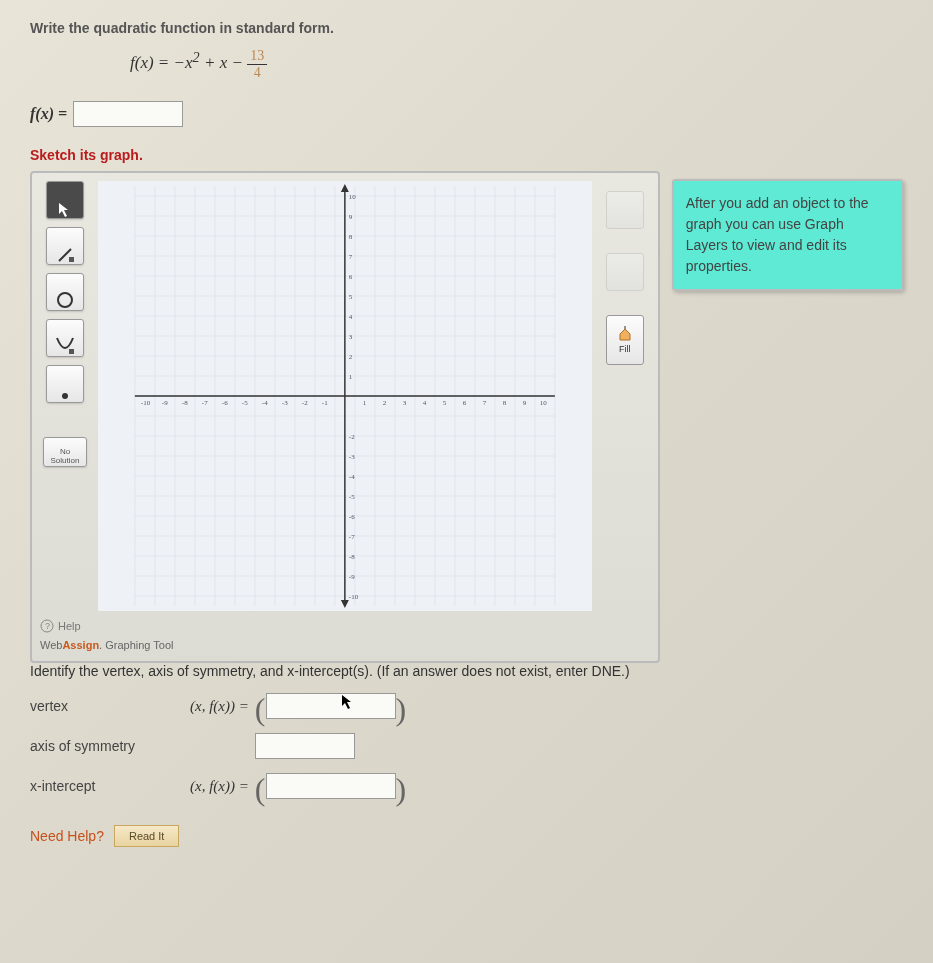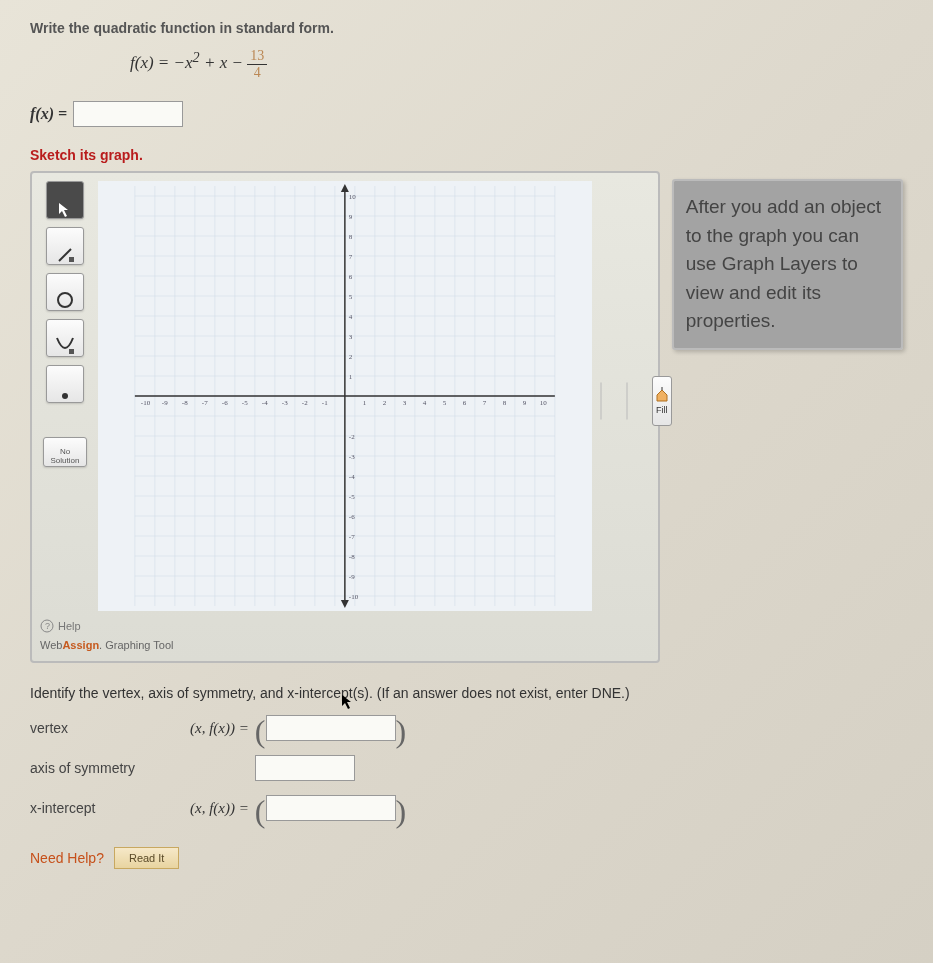--- a/index.html
+++ b/index.html
@@ -67,21 +67,21 @@
   }
   .canvas-area {
     flex: 1;
     background: linear-gradient(135deg, #d8e4f0, #e4e8f0);
     position: relative;
     height: 430px;
   }
   .grid-svg { width: 100%; height: 100%; background: #eef2f6; }
   .right-tools {
     display: flex;
-    flex-direction: row;
+    flex-direction: column;
     gap: 24px;
     align-items: center;
     width: 50px;
     padding-top: 10px;
   }
   .fill-btn {
     width: 38px; height: 50px;
     background: linear-gradient(#fcfcfc, #e6e6e6);
     border: 1px solid #999;
     border-radius: 3px;
@@ -114,28 +114,28 @@
     background: linear-gradient(#f4f2e8, #e8e4d8);
     padding: 10px 12px;
     font-weight: bold;
     color: #333;
     border-bottom: 1px solid #bbb;
     display: flex;
     justify-content: space-between;
     align-items: center;
   }
   .layers-body {
-    background: #a3a3a3;
+    background: #5eead4;
     padding: 12px;
-    font-size: 19px;
+    font-size: 14px;
     color: #444;
     line-height: 1.5;
   }
   .close-chev { font-size: 14px; color: #555; cursor: pointer; }
-  .identify { margin-top: 22px; }
+  .identify { }
   .field-row { display: flex; align-items: center; margin: 14px 0; }
   .field-label { width: 160px; color: #444; }
   .field-eq { font-family: 'Times New Roman', serif; font-style: italic; font-size: 15px; margin-right: 6px; }
   .paren { font-size: 32px; font-family: 'Times New Roman', serif; color: #666; line-height: 0; position: relative; top: 3px; }
   .need-help { margin-top: 26px; display: flex; align-items: center; gap: 10px; }
   .need-help-label { color: #c6501a; font-size: 14px; }
   .read-btn {
     background: linear-gradient(#f6e8c8, #e8d4a0);
     border: 1px solid #c8a860;
     font-size: 11px;

